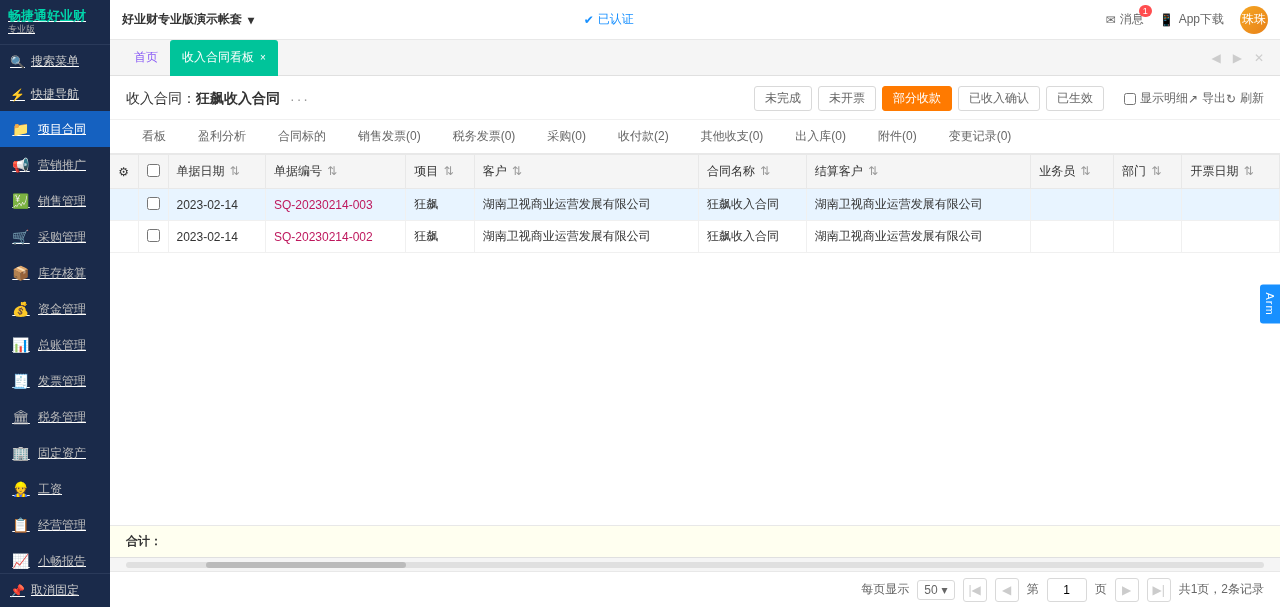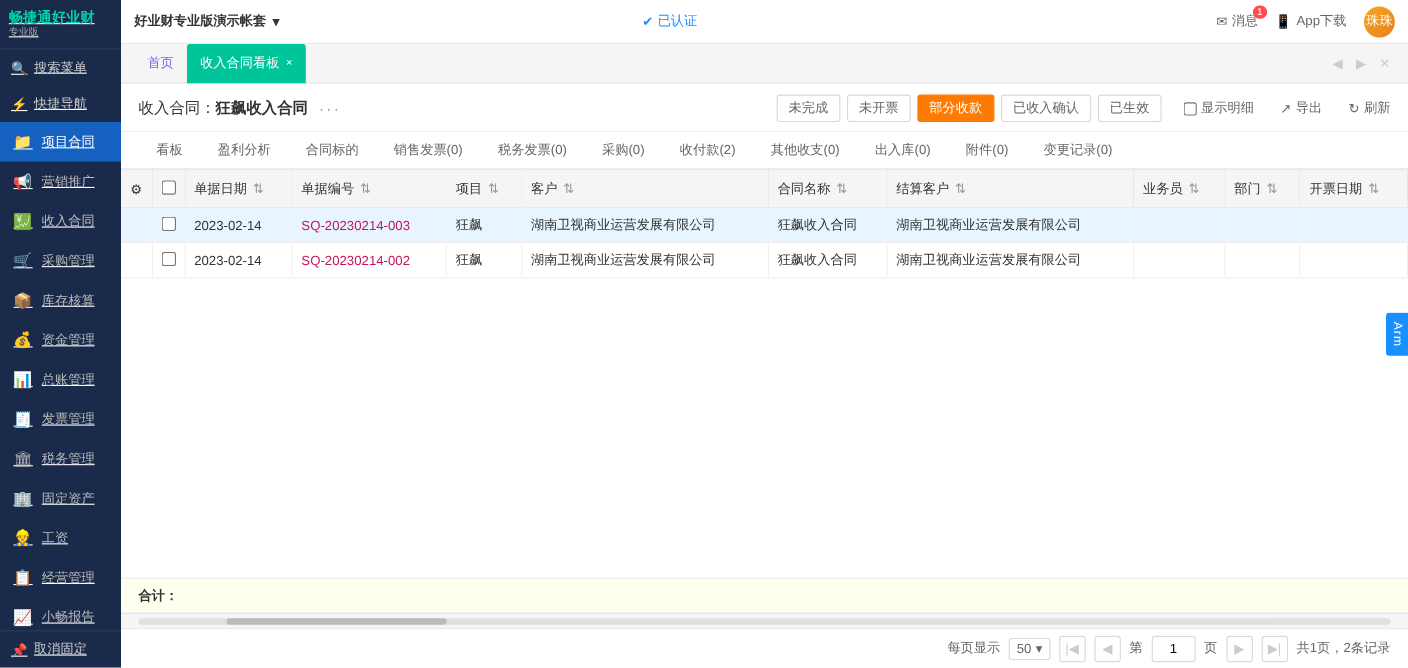--- a/index.html
+++ b/index.html
@@ -34,21 +34,21 @@
 
     
     .page-content { flex: 1; background: #fff; overflow: hidden; display: flex; flex-direction: column; }
 
     
     .contract-header { padding: 10px 16px 8px; display: flex; align-items: center; gap: 10px; border-bottom: 1px solid #f0f0f0; }
     .contract-more { color: #999; cursor: pointer; font-size: 14px; letter-spacing: 2px; }
     .status-btns { display: flex; gap: 6px; margin-left: auto; align-items: center; }
     .status-btn { padding: 3px 10px; border: 1px solid #d9d9d9; border-radius: 3px; font-size: 12px; cursor: pointer; background: #fff; color: #666; }
     .status-btn.active { background: #ff7a00; color: #fff; border-color: #ff7a00; }
-    .toolbar-right { display: flex; align-items: center; gap: 24px; margin-left: 10px; }
+    .toolbar-right { display: flex; align-items: center; gap: 0; margin-left: 10px; }
     .toolbar-btn { display: flex; align-items: center; gap: 4px; font-size: 12px; color: #666; cursor: pointer; }
     .checkbox-label { display: flex; align-items: center; gap: 4px; font-size: 12px; color: #666; }
     .checkbox-label input { width: 12px; height: 12px; }
 
     
     .sub-tabs { display: flex; border-bottom: 2px solid #e8e8e8; padding: 0 16px; background: #fff; }
     .sub-tab { padding: 8px 16px; font-size: 12px; color: #666; cursor: pointer; border-bottom: 2px solid transparent; margin-bottom: -2px; white-space: nowrap; }
     .sub-tab.active { color: #1890ff; border-bottom: 2px solid #1890ff; font-weight: bold; }
 
     
@@ -117,21 +117,21 @@
     <div class="nav-item active">
     <span class="nav-icon">📁</span>
     <span>项目合同</span>
   </div>
         <div class="nav-item">
     <span class="nav-icon">📢</span>
     <span>营销推广</span>
   </div>
         <div class="nav-item">
     <span class="nav-icon">💹</span>
-    <span>收入合同</span>
+    <span>销售管理</span>
   </div>
         <div class="nav-item">
     <span class="nav-icon">🛒</span>
     <span>采购管理</span>
   </div>
         <div class="nav-item">
     <span class="nav-icon">📦</span>
     <span>库存核算</span>
   </div>
         <div class="nav-item">

